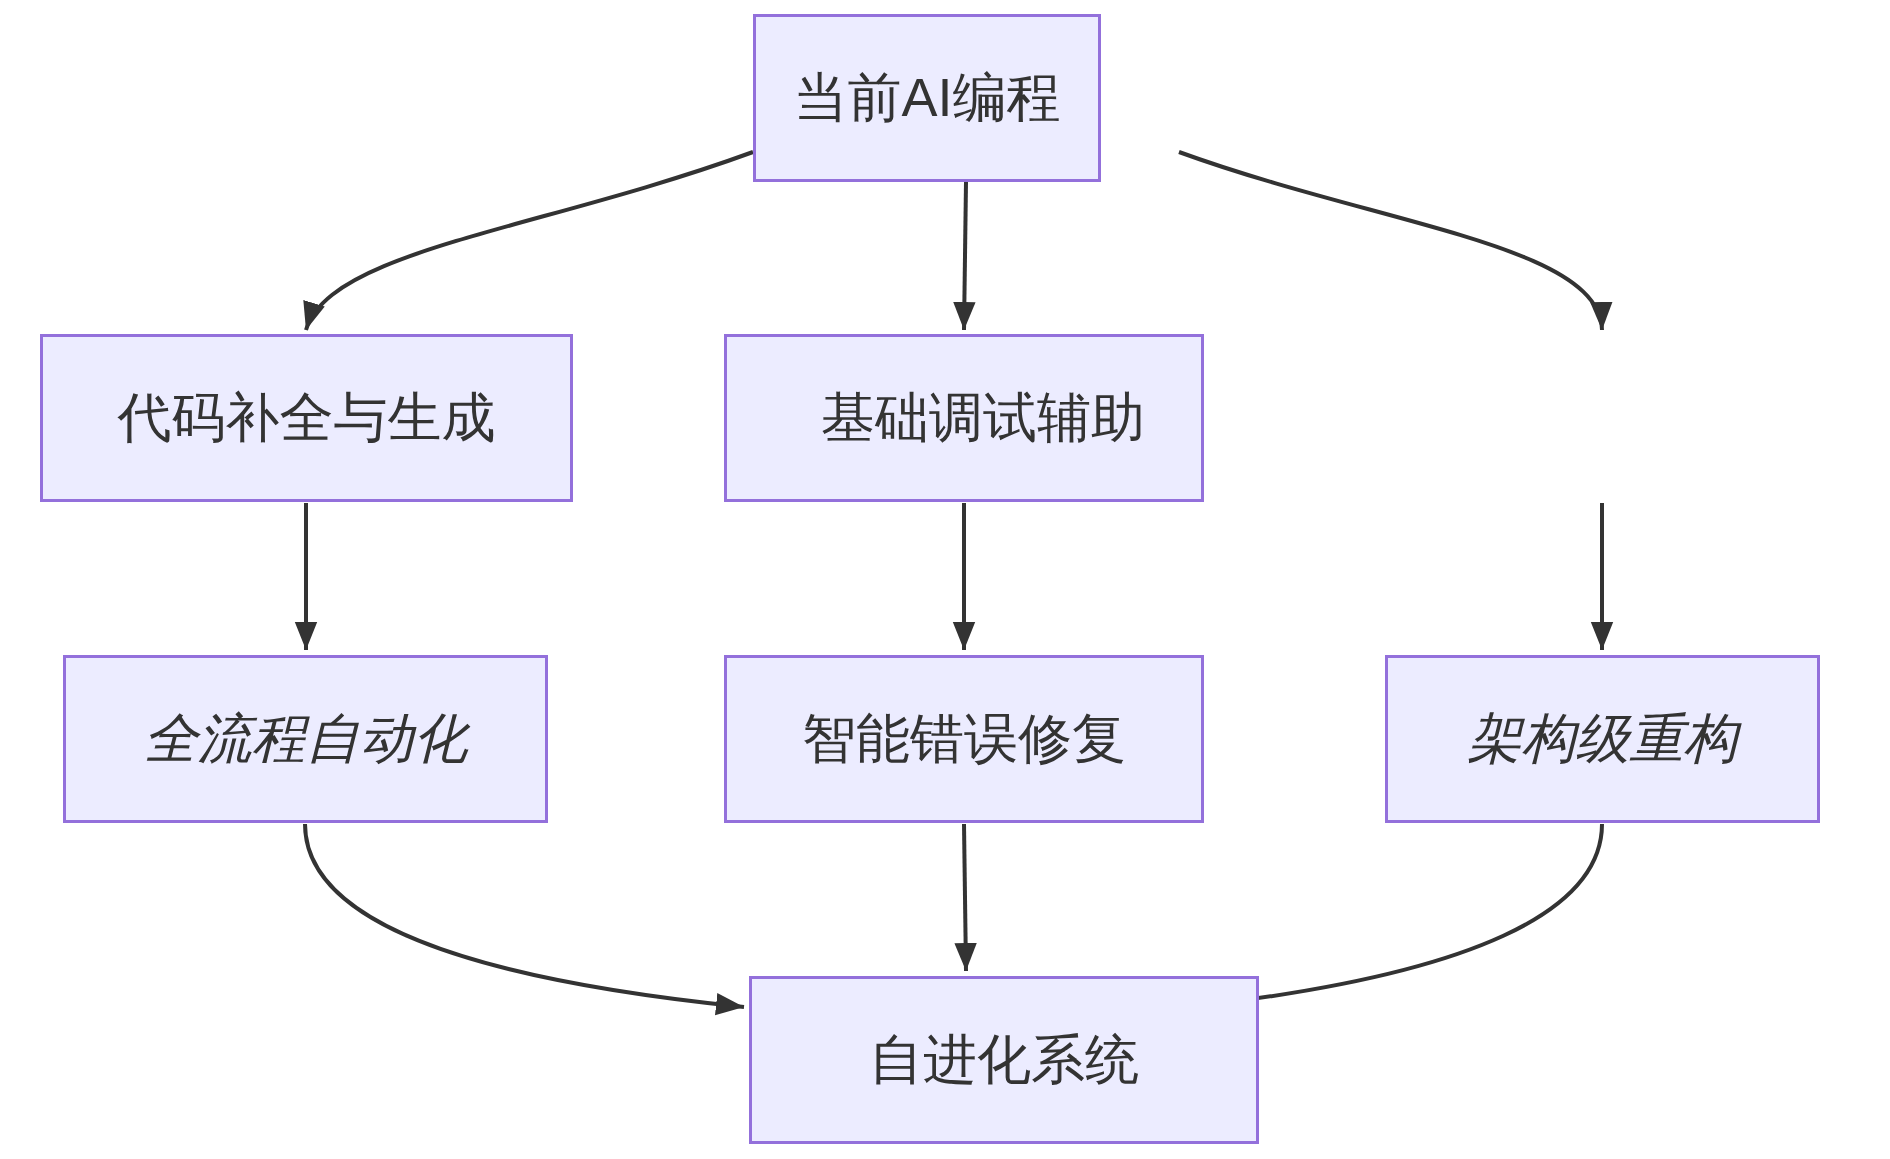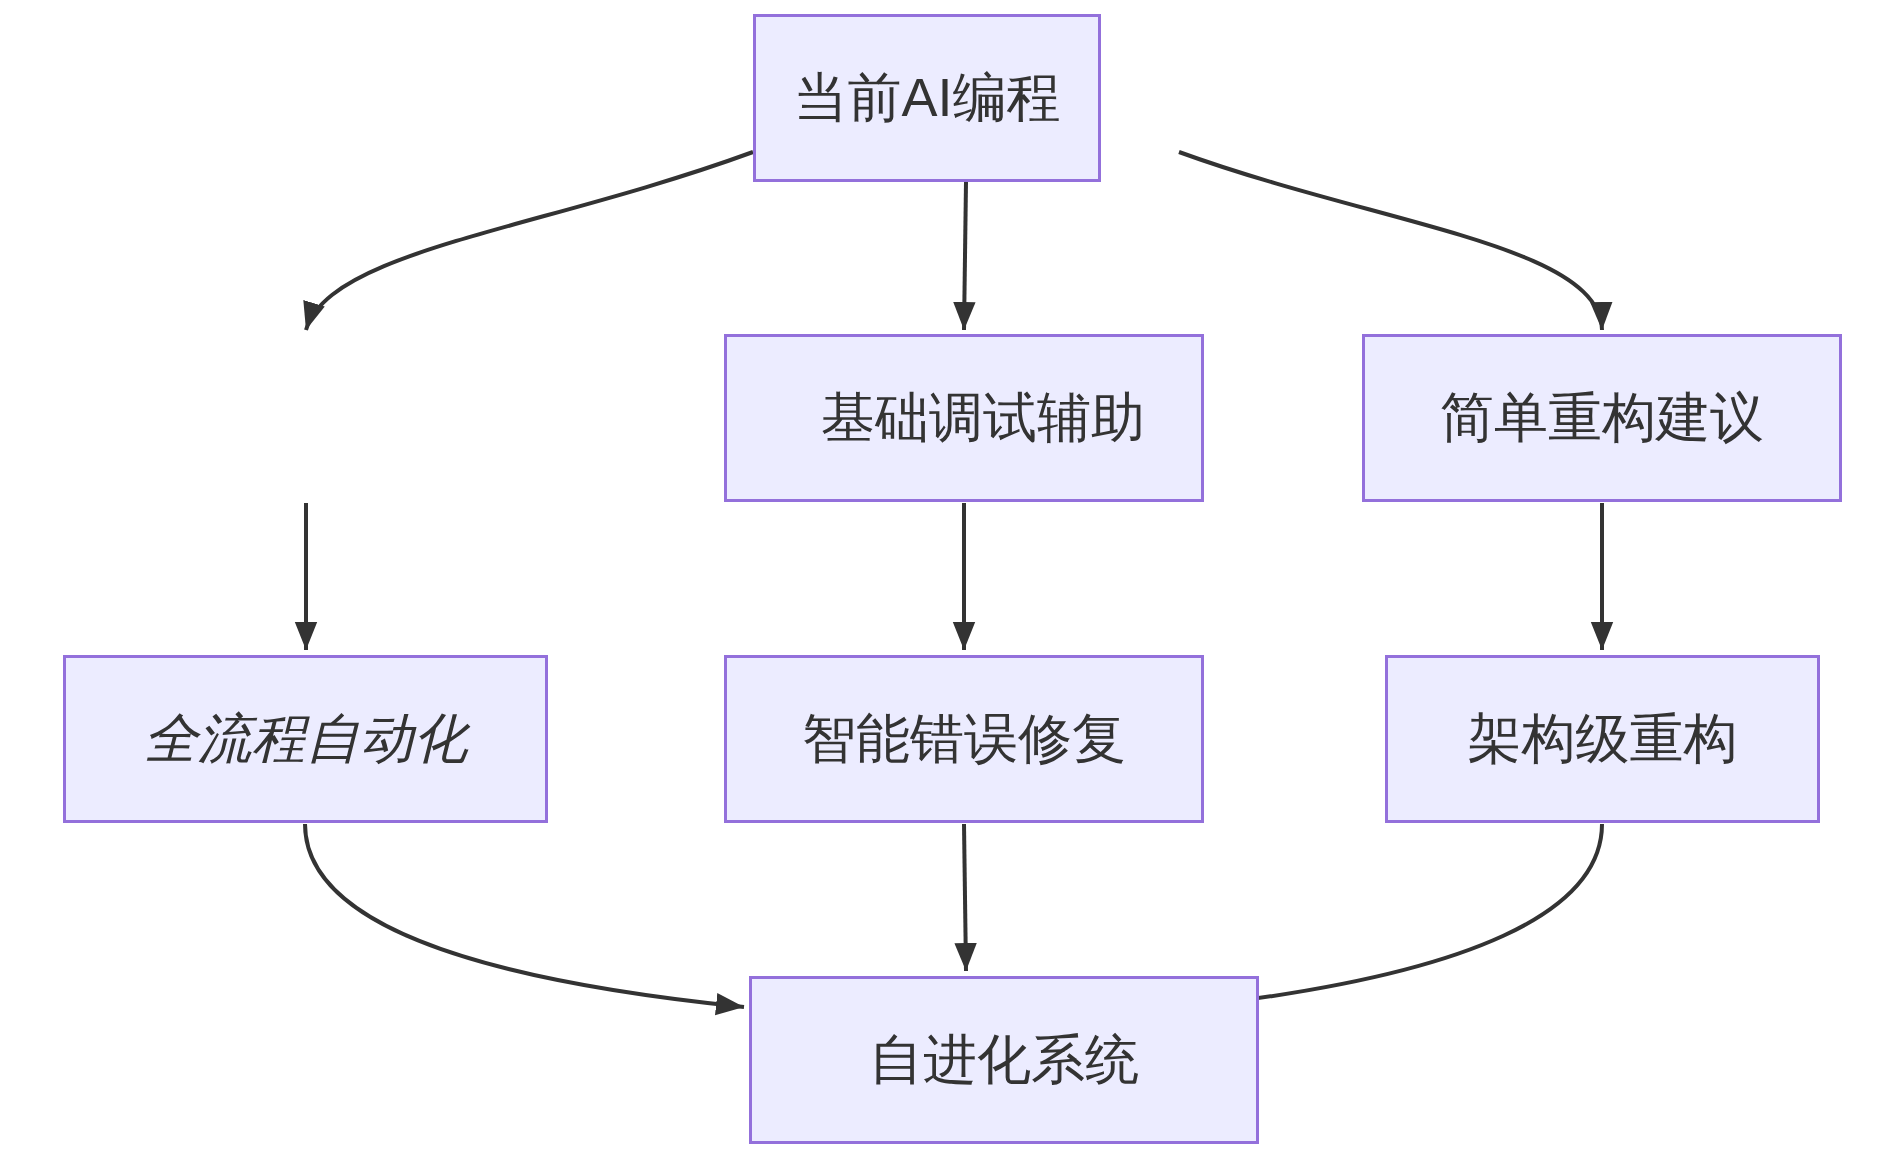--- a/index.html
+++ b/index.html
@@ -50,21 +50,21 @@
     color: var(--text-color);
     text-align: center;
     white-space: nowrap;
   }
   #n0 { left: 753px;  top: 14px;  width: 348px; height: 168px; }
   #n1 { left: 40px;   top: 334px; width: 533px; height: 168px; }
   #n2 { left: 724px;  top: 334px; width: 480px; height: 168px; padding-left: 38px; }
   #n3 { left: 1362px; top: 334px; width: 480px; height: 168px; }
   #n4 { left: 63px;   top: 655px; width: 485px; height: 168px; font-style: italic; }
   #n5 { left: 724px;  top: 655px; width: 480px; height: 168px; }
-  #n6 { left: 1385px; top: 655px; width: 435px; height: 168px; }
+  #n6 { left: 1385px; top: 655px; width: 435px; height: 168px; font-style: italic; }
   #n7 { left: 749px;  top: 976px; width: 510px; height: 168px; }
 </style>
 </head>
 <body>
 
 <div class="canvas">
 
   <svg class="edges-layer" viewBox="0 0 1890 1159" xmlns="http://www.w3.org/2000/svg">
     <defs>
       <marker id="arrowhead" viewBox="0 0 10 10" refX="10" refY="5" markerWidth="7" markerHeight="7" markerUnits="strokeWidth" orient="auto">
@@ -77,20 +77,20 @@
     <path class="edge" marker-end="url(#arrowhead)" d="M1179,152 C1380,225 1600,245 1602,330"></path>
     <path class="edge" marker-end="url(#arrowhead)" d="M306,503 L306,650"></path>
     <path class="edge" marker-end="url(#arrowhead)" d="M964,503 L964,650"></path>
     <path class="edge" marker-end="url(#arrowhead)" d="M1602,503 L1602,650"></path>
     <path class="edge" marker-end="url(#arrowhead)" d="M305,824 C305,910 430,975 744,1007"></path>
     <path class="edge" marker-end="url(#arrowhead)" d="M964,824 L966,971"></path>
     <path class="edge" marker-end="url(#arrowhead)" d="M1602,824 C1602,910 1477,975 1188,1007"></path>
   </svg>
 
   <div class="node" id="n0">当前AI编程</div>
+  <div class="node" id="n1">代码补全与生成</div>
   <div class="node" id="n2">基础调试辅助</div>
-  <div class="node" id="n3">简单重构建议</div>
   <div class="node" id="n4">全流程自动化</div>
   <div class="node" id="n5">智能错误修复</div>
   <div class="node" id="n6">架构级重构</div>
   <div class="node" id="n7">自进化系统</div>
 
 </div>
 
 </body></html>

